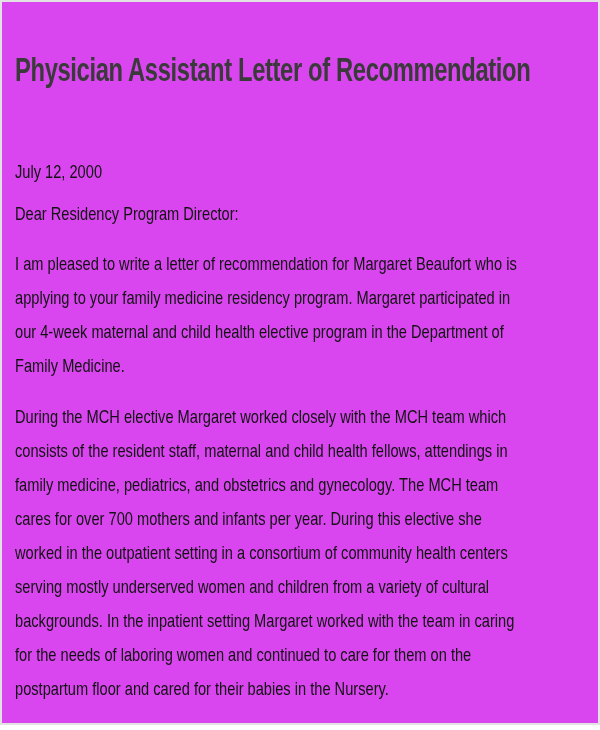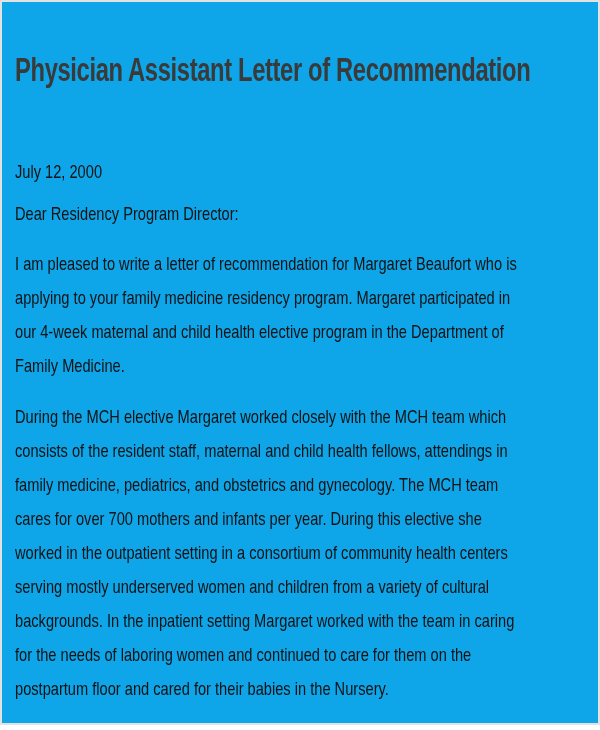--- a/index.html
+++ b/index.html
@@ -8,21 +8,21 @@
     width: 600px;
     height: 730px;
     background: #ffffff;
     font-family: "Liberation Sans", sans-serif;
   }
   .frame {
     box-sizing: border-box;
     width: 600px;
     height: 725px;
     border: 2px solid #e2e2e2;
-    background: #0ea5e9;
+    background: #d946ef;
     overflow: hidden;
   }
   .content {
     padding-left: 13px;
   }
   .title {
     margin: 51px 0 0 0;
     font-size: 33px;
     font-weight: bold;
     line-height: 33px;

